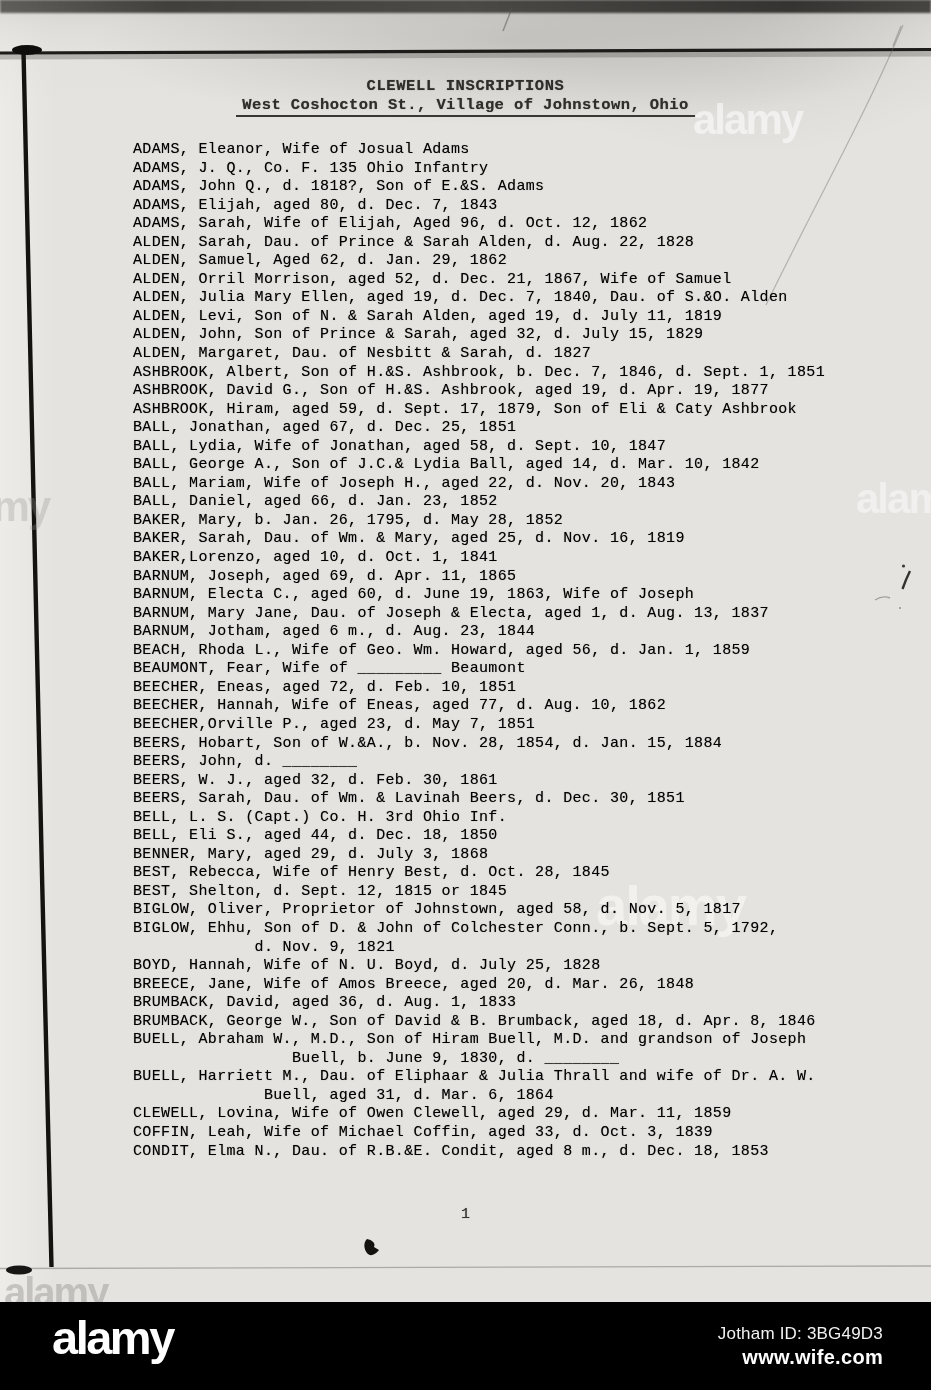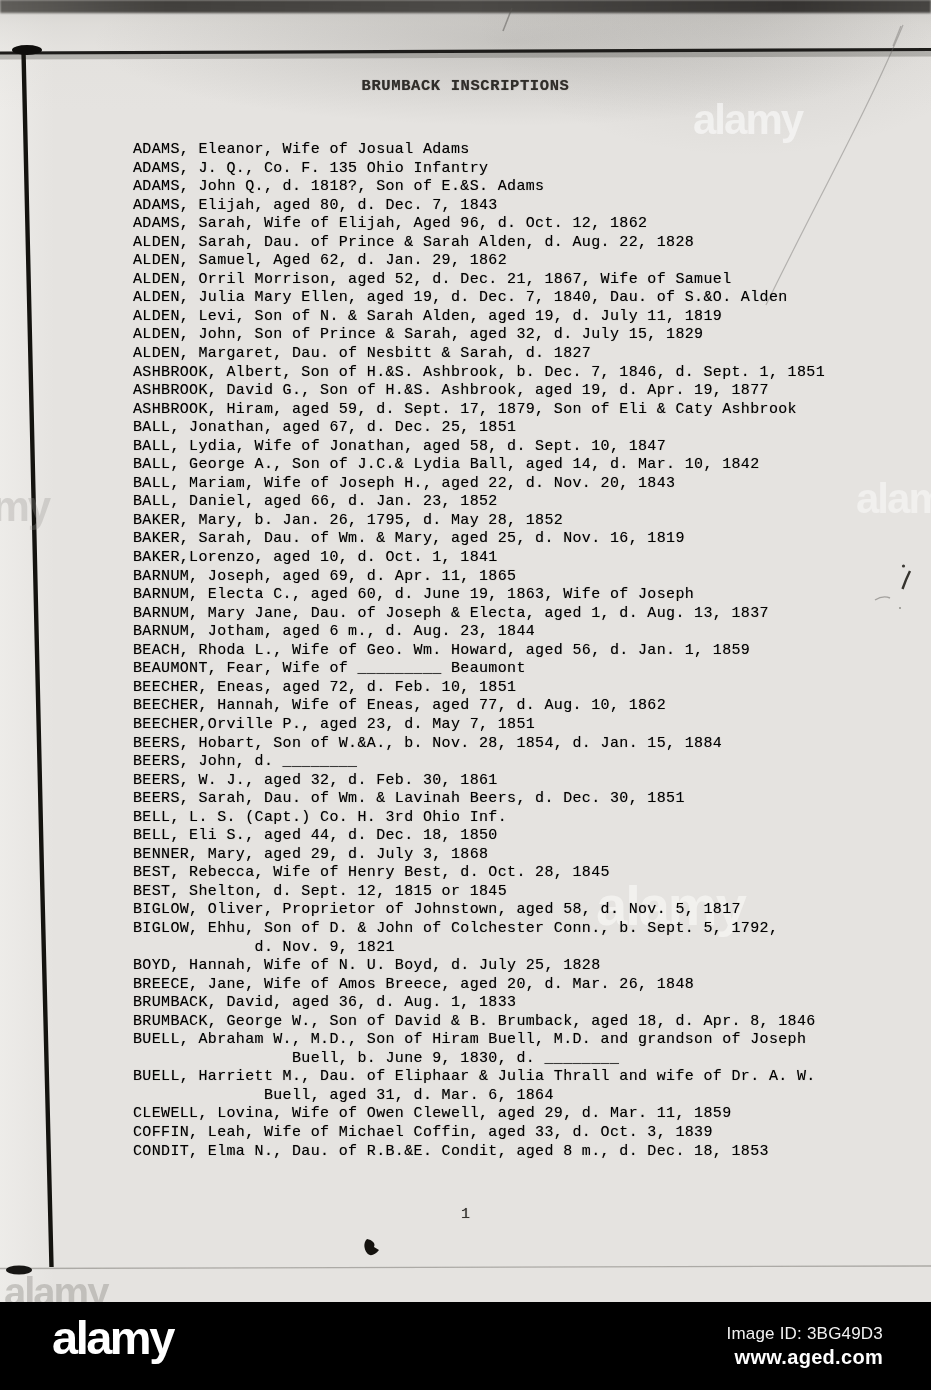--- a/index.html
+++ b/index.html
@@ -126,25 +126,28 @@
     <path d="M875,600 Q883,595 890,598" stroke="rgba(110,108,103,0.55)" stroke-width="1.4" fill="none"></path>
     <circle cx="900" cy="608" r="1" fill="rgba(110,108,103,0.7)"></circle>
   </svg>
 
   <div class="wm wm-topright">alamy</div>
   <div class="wm wm-leftedge">alamy</div>
   <div class="wm wm-rightedge">alamy</div>
   <div class="wm wm-centerright">alamy</div>
   <div class="wm wm-bottomleft">alamy</div>
 
-  <div class="doc-title typed">BRUMBACK INSCRIPTIONS</div>
+  <div class="doc-title typed">CLEWELL INSCRIPTIONS</div>
+  <div class="doc-subtitle typed">
+    <span class="underlined">West Coshocton St., Village of Johnstown, Ohio</span>
+  </div>
 
   <div class="lines"><div>ADAMS, Eleanor, Wife of Josual Adams</div><div>ADAMS, J. Q., Co. F. 135 Ohio Infantry</div><div>ADAMS, John Q., d. 1818?, Son of E.&amp;S. Adams</div><div>ADAMS, Elijah, aged 80, d. Dec. 7, 1843</div><div>ADAMS, Sarah, Wife of Elijah, Aged 96, d. Oct. 12, 1862</div><div>ALDEN, Sarah, Dau. of Prince &amp; Sarah Alden, d. Aug. 22, 1828</div><div>ALDEN, Samuel, Aged 62, d. Jan. 29, 1862</div><div>ALDEN, Orril Morrison, aged 52, d. Dec. 21, 1867, Wife of Samuel</div><div>ALDEN, Julia Mary Ellen, aged 19, d. Dec. 7, 1840, Dau. of S.&amp;O. Alden</div><div>ALDEN, Levi, Son of N. &amp; Sarah Alden, aged 19, d. July 11, 1819</div><div>ALDEN, John, Son of Prince &amp; Sarah, aged 32, d. July 15, 1829</div><div>ALDEN, Margaret, Dau. of Nesbitt &amp; Sarah, d. 1827</div><div>ASHBROOK, Albert, Son of H.&amp;S. Ashbrook, b. Dec. 7, 1846, d. Sept. 1, 1851</div><div>ASHBROOK, David G., Son of H.&amp;S. Ashbrook, aged 19, d. Apr. 19, 1877</div><div>ASHBROOK, Hiram, aged 59, d. Sept. 17, 1879, Son of Eli &amp; Caty Ashbrook</div><div>BALL, Jonathan, aged 67, d. Dec. 25, 1851</div><div>BALL, Lydia, Wife of Jonathan, aged 58, d. Sept. 10, 1847</div><div>BALL, George A., Son of J.C.&amp; Lydia Ball, aged 14, d. Mar. 10, 1842</div><div>BALL, Mariam, Wife of Joseph H., aged 22, d. Nov. 20, 1843</div><div>BALL, Daniel, aged 66, d. Jan. 23, 1852</div><div>BAKER, Mary, b. Jan. 26, 1795, d. May 28, 1852</div><div>BAKER, Sarah, Dau. of Wm. &amp; Mary, aged 25, d. Nov. 16, 1819</div><div>BAKER,Lorenzo, aged 10, d. Oct. 1, 1841</div><div>BARNUM, Joseph, aged 69, d. Apr. 11, 1865</div><div>BARNUM, Electa C., aged 60, d. June 19, 1863, Wife of Joseph</div><div>BARNUM, Mary Jane, Dau. of Joseph &amp; Electa, aged 1, d. Aug. 13, 1837</div><div>BARNUM, Jotham, aged 6 m., d. Aug. 23, 1844</div><div>BEACH, Rhoda L., Wife of Geo. Wm. Howard, aged 56, d. Jan. 1, 1859</div><div>BEAUMONT, Fear, Wife of _________ Beaumont</div><div>BEECHER, Eneas, aged 72, d. Feb. 10, 1851</div><div>BEECHER, Hannah, Wife of Eneas, aged 77, d. Aug. 10, 1862</div><div>BEECHER,Orville P., aged 23, d. May 7, 1851</div><div>BEERS, Hobart, Son of W.&amp;A., b. Nov. 28, 1854, d. Jan. 15, 1884</div><div>BEERS, John, d. ________</div><div>BEERS, W. J., aged 32, d. Feb. 30, 1861</div><div>BEERS, Sarah, Dau. of Wm. &amp; Lavinah Beers, d. Dec. 30, 1851</div><div>BELL, L. S. (Capt.) Co. H. 3rd Ohio Inf.</div><div>BELL, Eli S., aged 44, d. Dec. 18, 1850</div><div>BENNER, Mary, aged 29, d. July 3, 1868</div><div>BEST, Rebecca, Wife of Henry Best, d. Oct. 28, 1845</div><div>BEST, Shelton, d. Sept. 12, 1815 or 1845</div><div>BIGLOW, Oliver, Proprietor of Johnstown, aged 58, d. Nov. 5, 1817</div><div>BIGLOW, Ehhu, Son of D. &amp; John of Colchester Conn., b. Sept. 5, 1792,</div><div>             d. Nov. 9, 1821</div><div>BOYD, Hannah, Wife of N. U. Boyd, d. July 25, 1828</div><div>BREECE, Jane, Wife of Amos Breece, aged 20, d. Mar. 26, 1848</div><div>BRUMBACK, David, aged 36, d. Aug. 1, 1833</div><div>BRUMBACK, George W., Son of David &amp; B. Brumback, aged 18, d. Apr. 8, 1846</div><div>BUELL, Abraham W., M.D., Son of Hiram Buell, M.D. and grandson of Joseph</div><div>                 Buell, b. June 9, 1830, d. ________</div><div>BUELL, Harriett M., Dau. of Eliphaar &amp; Julia Thrall and wife of Dr. A. W.</div><div>              Buell, aged 31, d. Mar. 6, 1864</div><div>CLEWELL, Lovina, Wife of Owen Clewell, aged 29, d. Mar. 11, 1859</div><div>COFFIN, Leah, Wife of Michael Coffin, aged 33, d. Oct. 3, 1839</div><div>CONDIT, Elma N., Dau. of R.B.&amp;E. Condit, aged 8 m., d. Dec. 18, 1853</div></div>
 
   <div class="page-number">1</div>
 
   <div class="footer-bar">
     <div class="footer-logo">alamy</div>
-    <div class="footer-id">Image ID: 3BG49D3</div>
-    <div class="footer-url">www.aged.com</div>
+    <div class="footer-id">Jotham ID: 3BG49D3</div>
+    <div class="footer-url">www.wife.com</div>
   </div>
 
 </div>
 
 </body></html>

